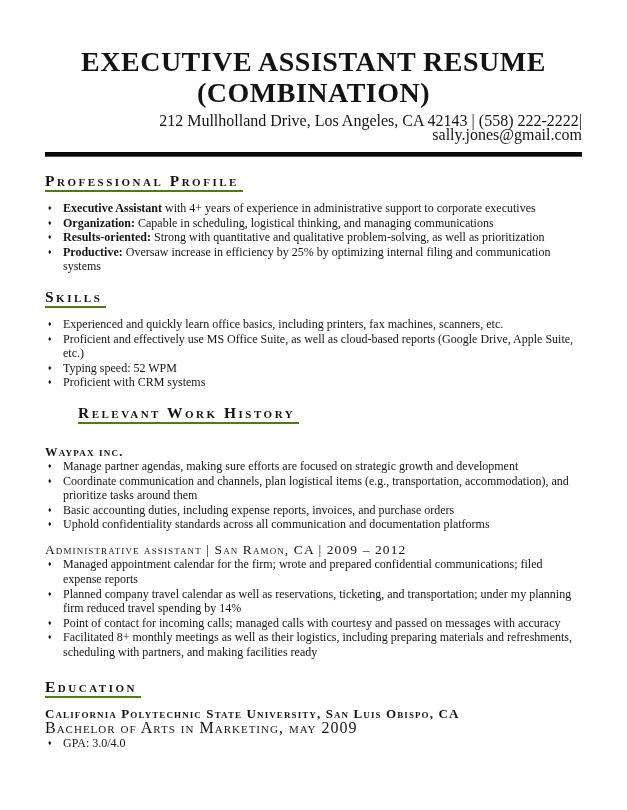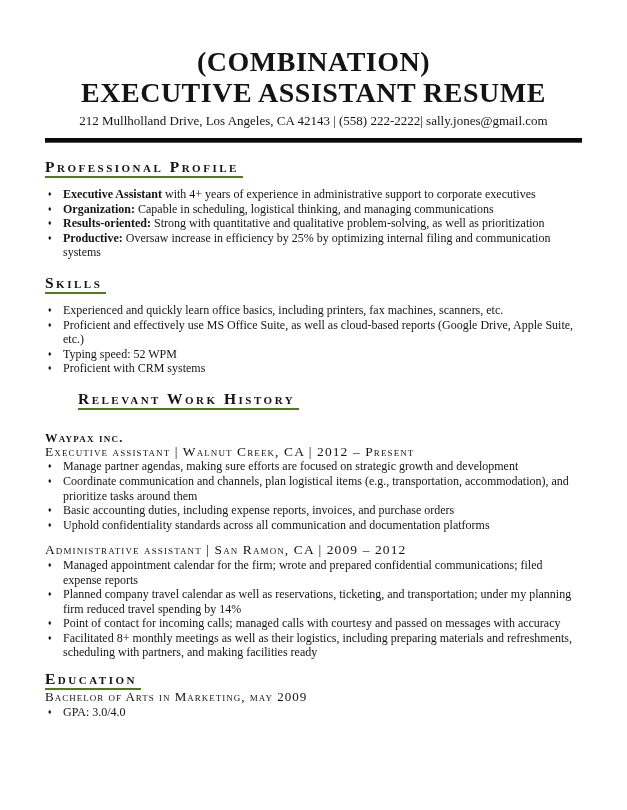--- a/index.html
+++ b/index.html
@@ -16,22 +16,22 @@
     overflow: hidden;
   }
   .title {
     text-align: center;
     font-weight: bold;
     font-size: 28px;
     line-height: 31px;
     letter-spacing: 0.5px;
   }
   .contact {
-    text-align: center;
-    font-size: 13px;
+    text-align: right;
+    font-size: 16px;
     line-height: 14px;
     margin-top: 6px;
   }
   .rule {
     height: 4px;
     background: #0a0a0a;
     margin-top: 10px;
     border-bottom: 1px solid #555555;
   }
   .section-heading {
@@ -44,21 +44,21 @@
     font-weight: bold;
     font-size: 15.5px;
     line-height: 17px;
     letter-spacing: 2.5px;
     border-bottom: 2px solid #4d7c0f;
     padding-bottom: 1px;
     padding-right: 4px;
   }
   .sec-skills { margin-top: 14px; }
   .sec-work { margin-top: 14px; margin-left: 33px; }
-  .sec-edu { margin-top: 10px; }
+  .sec-edu { margin-top: 18px; }
   ul.blist {
     list-style: none;
     margin: 9px 0 0 0;
     padding: 0;
     font-size: 12px;
     line-height: 14.6px;
   }
   ul.blist li {
     display: flex;
     align-items: flex-start;
@@ -89,35 +89,35 @@
   .school {
     font-variant: small-caps;
     font-weight: bold;
     font-size: 13px;
     line-height: 14.5px;
     letter-spacing: 1.1px;
     margin-top: 9px;
   }
   .degree {
     font-variant: small-caps;
-    font-size: 13px;
+    font-size: 16px;
     line-height: 14.5px;
     letter-spacing: 1px;
   }
   ul.blist.tight { margin-top: 0; }
   b.lead { font-weight: bold; }
 </style>
 </head>
 <body>
 
 <div class="page">
 
   <div class="title">
+    <div>EXECUTIVE ASSISTANT RESUME</div>
     <div>(COMBINATION)</div>
-    <div>EXECUTIVE ASSISTANT RESUME</div>
   </div>
 
   <div class="contact">212 Mullholland Drive, Los Angeles, CA 42143 | (558) 222-2222| sally.jones@gmail.com</div>
 
   <div class="rule"></div>
 
   <div class="section-heading">
     <span class="hd">Professional Profile</span>
   </div>
   <ul class="blist">
@@ -160,21 +160,20 @@
       <span class="btext">Proficient with CRM systems</span>
     </li>
   </ul>
 
   <div class="section-heading sec-work">
     <span class="hd">Relevant Work History</span>
   </div>
 
   <div>
     <div class="company">Waypax inc.</div>
-    <div class="jobmeta">Executive assistant | Walnut Creek, CA | 2012 – Present</div>
     <ul class="blist tight">
       <li>
         <span class="marker">♦</span>
         <span class="btext">Manage partner agendas, making sure efforts are focused on strategic growth and development</span>
       </li>
       <li>
         <span class="marker">♦</span>
         <span class="btext">Coordinate communication and channels, plan logistical items (e.g., transportation, accommodation), and prioritize tasks around them</span>
       </li>
       <li>
@@ -206,20 +205,21 @@
       <li>
         <span class="marker">♦</span>
         <span class="btext">Facilitated 8+ monthly meetings as well as their logistics, including preparing materials and refreshments, scheduling with partners, and making facilities ready</span>
       </li>
     </ul>
   </div>
 
   <div class="section-heading sec-edu">
     <span class="hd">Education</span>
   </div>
+  <div class="school">California Polytechnic State University, San Luis Obispo, CA</div>
   <div class="degree">Bachelor of Arts in Marketing, may 2009</div>
   <ul class="blist tight">
     <li>
       <span class="marker">♦</span>
       <span class="btext">GPA: 3.0/4.0</span>
     </li>
   </ul>
 
 </div>
 

